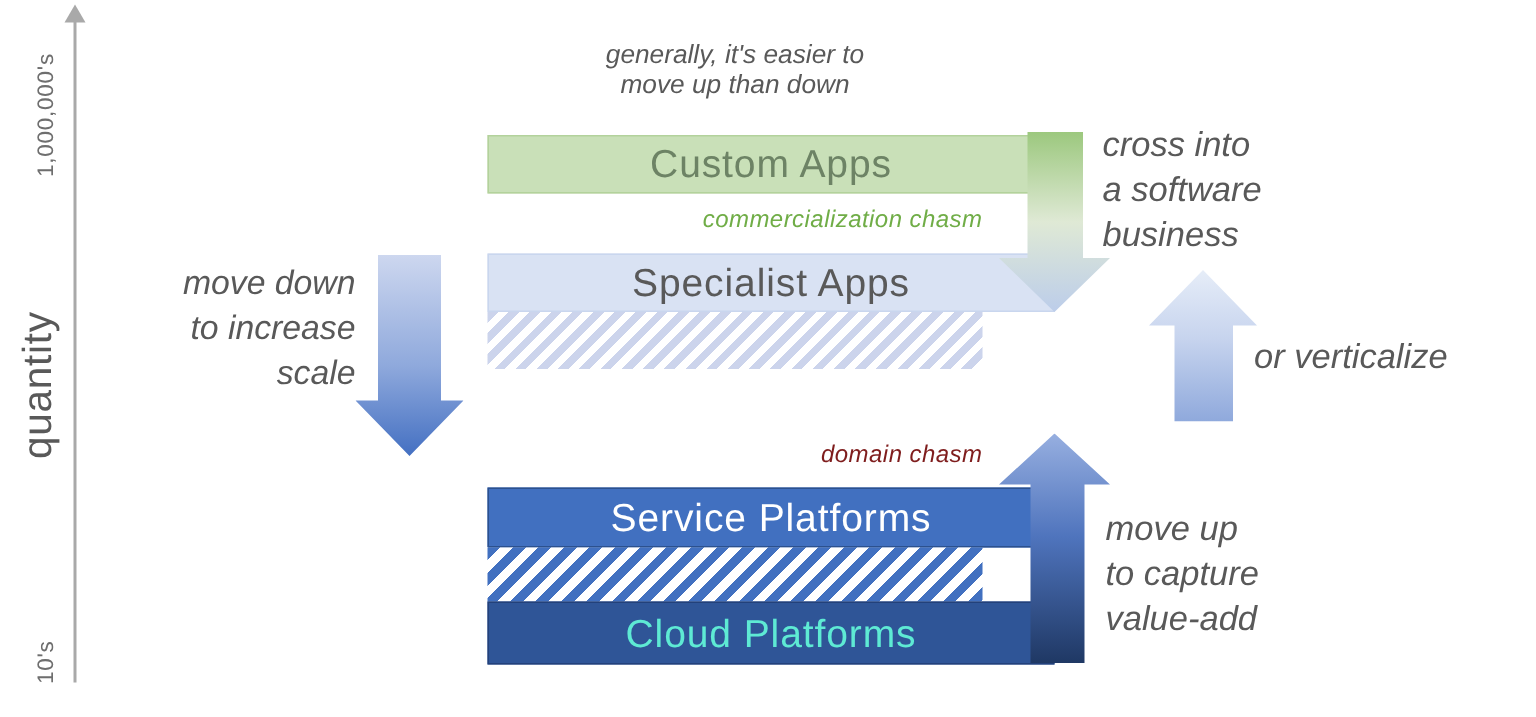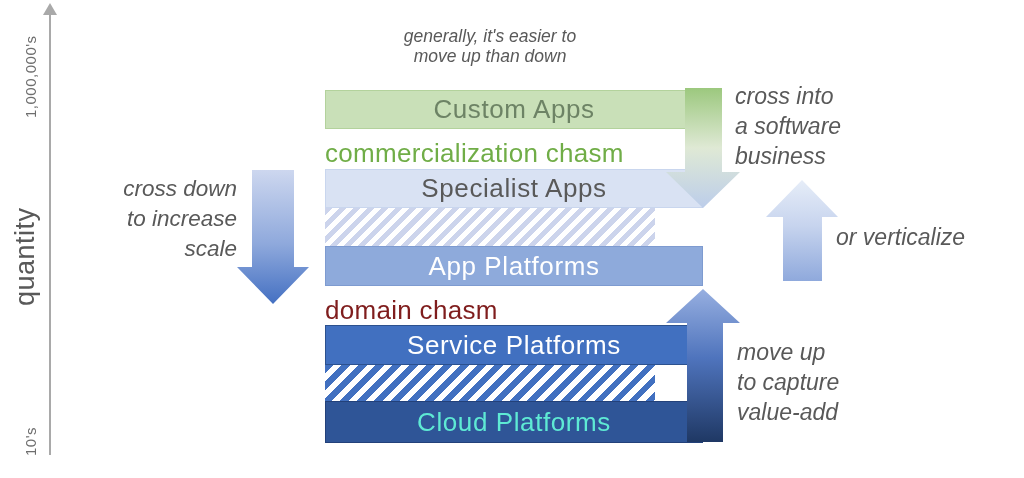--- a/index.html
+++ b/index.html
@@ -30,21 +30,21 @@
   .layer-custom     { top:90px;  height:39px; background:#c9e0b8; border:1px solid #b3d29c; color:#6d8365; }
   .layer-specialist { top:169px; height:39px; background:#d9e2f3; border:1px solid #c9d6ee; color:#595959; }
   .layer-app        { top:246px; height:40px; background:#8eaadb; border:1px solid #7e9bd0; color:#ffffff; }
   .layer-service    { top:325px; height:40px; background:#4170c0; border:1px solid #2c518e; color:#ffffff; }
   .layer-cloud      { top:401px; height:42px; background:#2f5597; border:1px solid #23417a; color:#5eead4; }
   .hatch { position:absolute; left:325px; width:330px; }
   .hatch-light { top:208px; height:38px;
     background:repeating-linear-gradient(135deg,#ccd4ec 0 5px,#ffffff 5px 10px); }
   .hatch-blue { top:365px; height:36px;
     background:repeating-linear-gradient(135deg,#4170c0 0 6px,#ffffff 6px 12px); }
-  .chasm { position:absolute; left:325px; width:330px; text-align:left; font-size:26px; letter-spacing:0.3px; }
+  .chasm { position:absolute; left:325px; width:330px; text-align:right; font-style:italic; font-size:16px; letter-spacing:0.3px; }
   .chasm-comm { top:138px; color:#70ad47; }
   .chasm-domain { top:295px; color:#7f1d1d; }
   
   .arrow { position:absolute; }
   .a-move-down { left:237px; top:170px; }
   .a-cross     { left:666px; top:88px; }
   .a-absorb    { left:766px; top:180px; }
   .a-move-up   { left:666px; top:289px; }
 </style>
 </head>
@@ -64,34 +64,31 @@
   </div>
 
   <div class="layer layer-custom">
     <span>Custom Apps</span>
   </div>
   <div class="chasm chasm-comm">commercialization chasm</div>
   <div class="layer layer-specialist">
     <span>Specialist Apps</span>
   </div>
   <div class="hatch hatch-light"></div>
-  <div class="layer layer-app">
-    <span>App Platforms</span>
-  </div>
   <div class="chasm chasm-domain">domain chasm</div>
   <div class="layer layer-service">
     <span>Service Platforms</span>
   </div>
   <div class="hatch hatch-blue"></div>
   <div class="layer layer-cloud">
     <span>Cloud Platforms</span>
   </div>
 
   <div class="note note-move-down">
-    <div>cross down</div>
+    <div>move down</div>
     <div>to increase</div>
     <div>scale</div>
   </div>
   <svg class="arrow a-move-down" width="72" height="134" viewBox="0 0 72 134">
     <defs>
       <linearGradient id="gMoveDown" x1="0" y1="0" x2="0" y2="134" gradientUnits="userSpaceOnUse">
         <stop offset="0" stop-color="#cdd7ef"></stop>
           <stop offset="0.55" stop-color="#8fa9dc"></stop>
           <stop offset="1" stop-color="#4470c2"></stop>
       </linearGradient>

